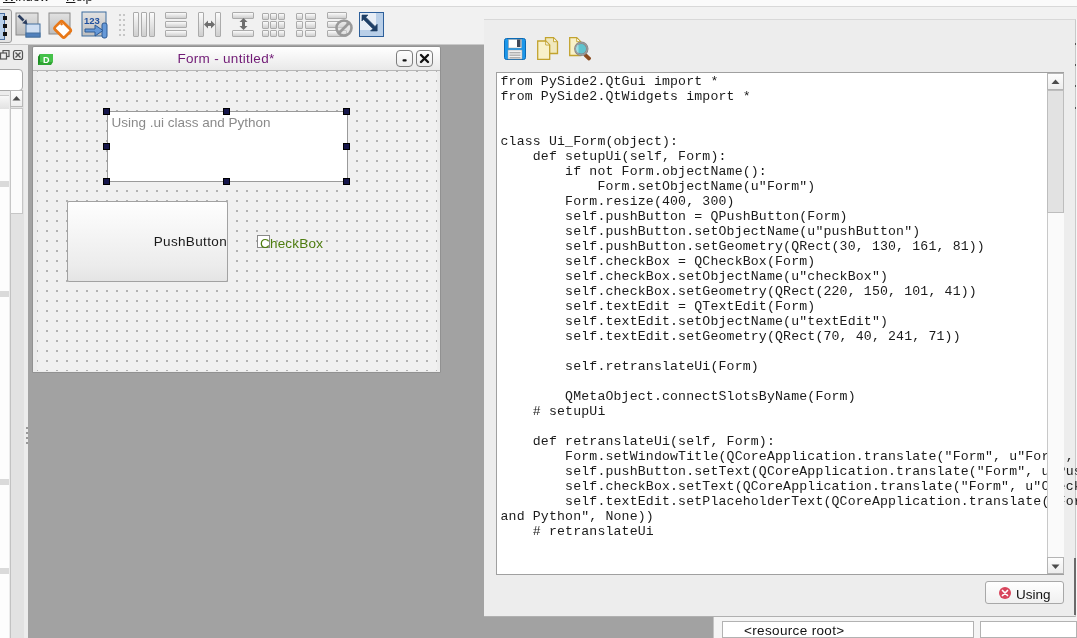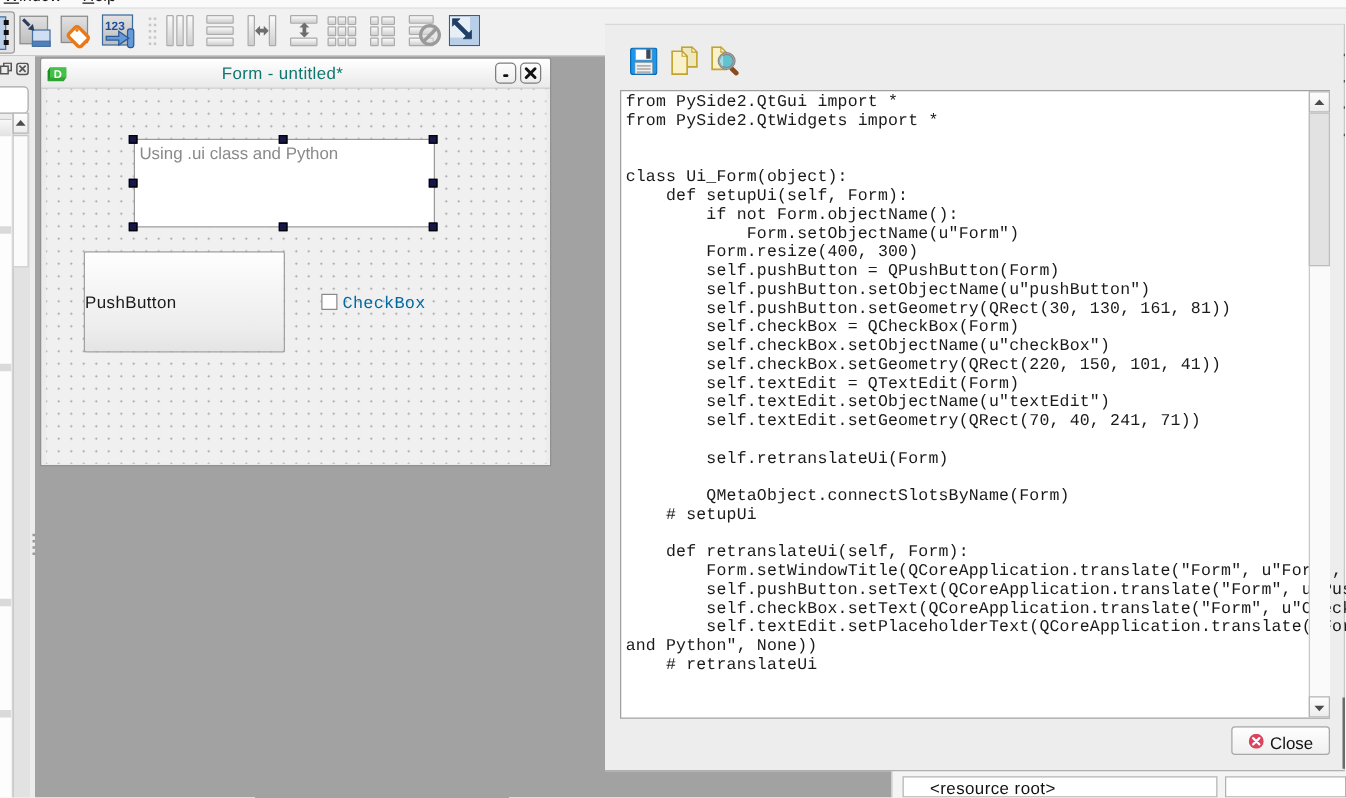--- a/index.html
+++ b/index.html
@@ -166,21 +166,21 @@
 
 <div class="abs" style="left:32px;top:46px;width:409px;height:327px;background:#ececec;border:1px solid #919191;box-sizing:border-box;border-radius:2px 2px 0 0;"></div>
 <div class="abs" style="left:33px;top:47px;width:407px;height:23px;background:linear-gradient(#ffffff,#f3f3f3 55%,#e9e9e9);border-bottom:1px solid #b6b6b6;border-radius:2px 2px 0 0;"></div>
 
 <svg class="abs" style="left:38px;top:52px;" width="17" height="14" viewBox="0 0 17 14">
   <path d="M2 2 L15 2 L15 10 L13 13 L0 13 L0 5 Z" fill="#2fa433"></path>
   <path d="M2 2 L15 2 L15 10 L2 10 Z" fill="#45c14a"></path>
   <path d="M2 2 L0 5 L0 13 L2 10 Z" fill="#1e8c24"></path>
   <text x="5" y="10.5" font-family="Liberation Sans" font-size="9" font-weight="bold" fill="#ffffff">D</text>
 </svg>
-<div class="abs" style="left:56px;top:51px;width:340px;text-align:center;font-size:13.5px;letter-spacing:0.3px;color:#0f766e;">Form - untitled*</div>
+<div class="abs" style="left:56px;top:51px;width:340px;text-align:center;font-size:13.5px;letter-spacing:0.3px;color:#701a75;">Form - untitled*</div>
 
 <div class="abs" style="left:396px;top:50px;width:17px;height:17px;border:1px solid #7d7d7d;border-radius:4px;background:linear-gradient(#fdfdfd,#ededed);box-sizing:border-box;"></div>
 <svg class="abs" style="left:396px;top:50px;" width="17" height="17" viewBox="0 0 17 17">
     <rect x="6.5" y="9.3" width="4.2" height="2.2" rx="1" fill="#111"></rect>
   </svg>
 <div class="abs" style="left:416px;top:50px;width:17px;height:17px;border:1px solid #7d7d7d;border-radius:4px;background:linear-gradient(#fdfdfd,#ededed);box-sizing:border-box;"></div>
 <svg class="abs" style="left:416px;top:50px;" width="17" height="17" viewBox="0 0 17 17">
     <path d="M5 5 L12 12 M12 5 L5 12" stroke="#111" stroke-width="2.4" stroke-linecap="round"></path>
   </svg>
 
@@ -191,24 +191,24 @@
 
 <div class="abs" style="left:103px;top:107.5px;width:7px;height:7px;background:#16164a;border:1px solid #000;box-sizing:border-box;"></div>
 <div class="abs" style="left:222.5px;top:107.5px;width:7px;height:7px;background:#16164a;border:1px solid #000;box-sizing:border-box;"></div>
 <div class="abs" style="left:343px;top:107.5px;width:7px;height:7px;background:#16164a;border:1px solid #000;box-sizing:border-box;"></div>
 <div class="abs" style="left:103px;top:142.5px;width:7px;height:7px;background:#16164a;border:1px solid #000;box-sizing:border-box;"></div>
 <div class="abs" style="left:343px;top:142.5px;width:7px;height:7px;background:#16164a;border:1px solid #000;box-sizing:border-box;"></div>
 <div class="abs" style="left:103px;top:178px;width:7px;height:7px;background:#16164a;border:1px solid #000;box-sizing:border-box;"></div>
 <div class="abs" style="left:222.5px;top:178px;width:7px;height:7px;background:#16164a;border:1px solid #000;box-sizing:border-box;"></div>
 <div class="abs" style="left:343px;top:178px;width:7px;height:7px;background:#16164a;border:1px solid #000;box-sizing:border-box;"></div>
 
-<div class="abs" style="left:67px;top:201px;width:161px;height:81px;background:linear-gradient(#fefefe,#ececec 80%,#e4e4e4);border:1px solid #a2a2a2;border-radius:2px;box-sizing:border-box;text-align:left;line-height:79px;font-size:13.5px;letter-spacing:0.35px;color:#1a1a1a;">PushButton</div>
+<div class="abs" style="left:67px;top:201px;width:161px;height:81px;background:linear-gradient(#fefefe,#ececec 80%,#e4e4e4);border:1px solid #a2a2a2;border-radius:2px;box-sizing:border-box;text-align:right;line-height:79px;font-size:13.5px;letter-spacing:0.35px;color:#1a1a1a;">PushButton</div>
 
 <div class="abs" style="left:257px;top:235px;width:13px;height:13px;background:#fff;border:1px solid #8a8a8a;box-sizing:border-box;"></div>
-<div class="abs" style="left:274px;top:235.5px;font-size:13.5px;letter-spacing:0.2px;color:#0369a1;font-family:Liberation Mono, monospace;">CheckBox</div>
+<div class="abs" style="left:260px;top:235.5px;font-size:13.5px;letter-spacing:0.2px;color:#4d7c0f;">CheckBox</div>
 
 <div class="abs" style="left:484px;top:19px;width:591px;height:596px;background:#ededed;border-right:1px solid #c9c9c9;border-bottom:1px solid #b0b0b0;border-top:1px solid #d8d8d8;box-sizing:content-box;"></div>
 
 <div class="abs" style="left:1075px;top:43px;width:2px;height:2px;background:#555;"></div>
 <div class="abs" style="left:1075px;top:64px;width:2px;height:2px;background:#555;"></div>
 <div class="abs" style="left:1075px;top:85px;width:2px;height:2px;background:#555;"></div>
 <div class="abs" style="left:1075px;top:107px;width:2px;height:2px;background:#555;"></div>
 <div class="abs" style="left:1074px;top:558px;width:1.5px;height:57px;background:#6a6a6a;"></div>
 <div class="abs" style="left:1076px;top:19px;width:1px;height:596px;background:#f6f6f6;"></div>
 
@@ -278,13 +278,13 @@
 <div class="abs" style="left:1047px;top:557px;width:17px;height:17px;background:linear-gradient(#fdfdfd,#ededed);border:1px solid #b4b4b4;box-sizing:border-box;"></div>
 <svg class="abs" style="left:1051px;top:564px;" width="9" height="6" viewBox="0 0 9 6">
     <path d="M0.5 0.5 L8.5 0.5 L4.5 5 Z" fill="#4c4c4c"></path>
   </svg>
 
 <div class="abs" style="left:985px;top:581px;width:79px;height:23px;background:linear-gradient(#fefefe,#f0f0f0);border:1px solid #a8a8a8;border-radius:3px;box-sizing:border-box;"></div>
 <svg class="abs" style="left:999px;top:587px;" width="12" height="12" viewBox="0 0 12 12">
   <circle cx="6" cy="6" r="6" fill="#d8455c"></circle>
   <path d="M3.5 3.5 L8.5 8.5 M8.5 3.5 L3.5 8.5" stroke="#fff" stroke-width="1.7" stroke-linecap="round"></path>
 </svg>
-<div class="abs" style="left:1016px;top:586.5px;font-size:13.5px;color:#111;">Close</div>
+<div class="abs" style="left:1016px;top:586.5px;font-size:13.5px;color:#111;">Using</div>
 
 </body></html>

